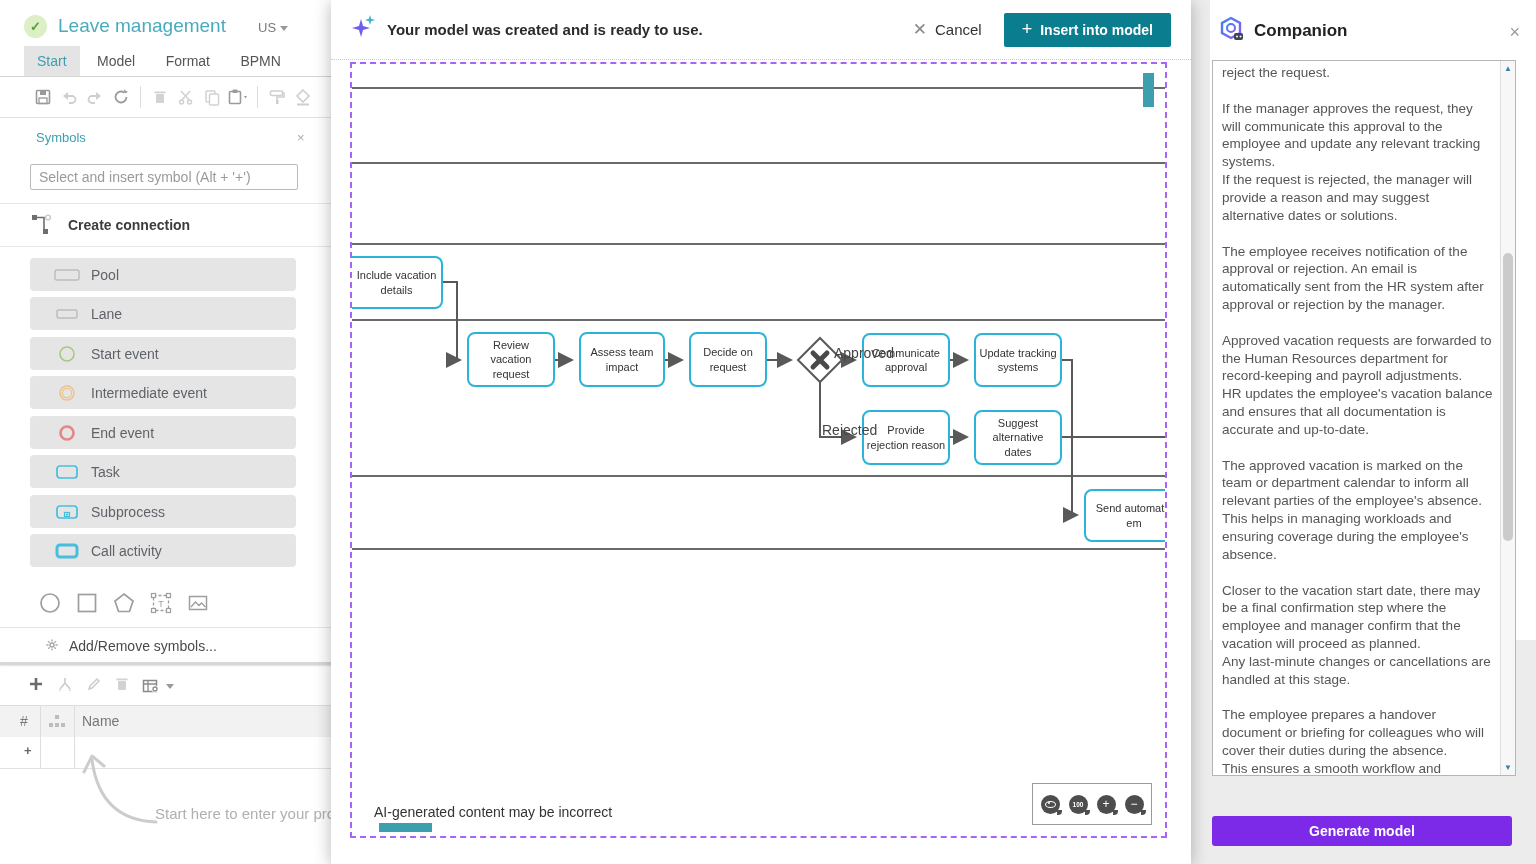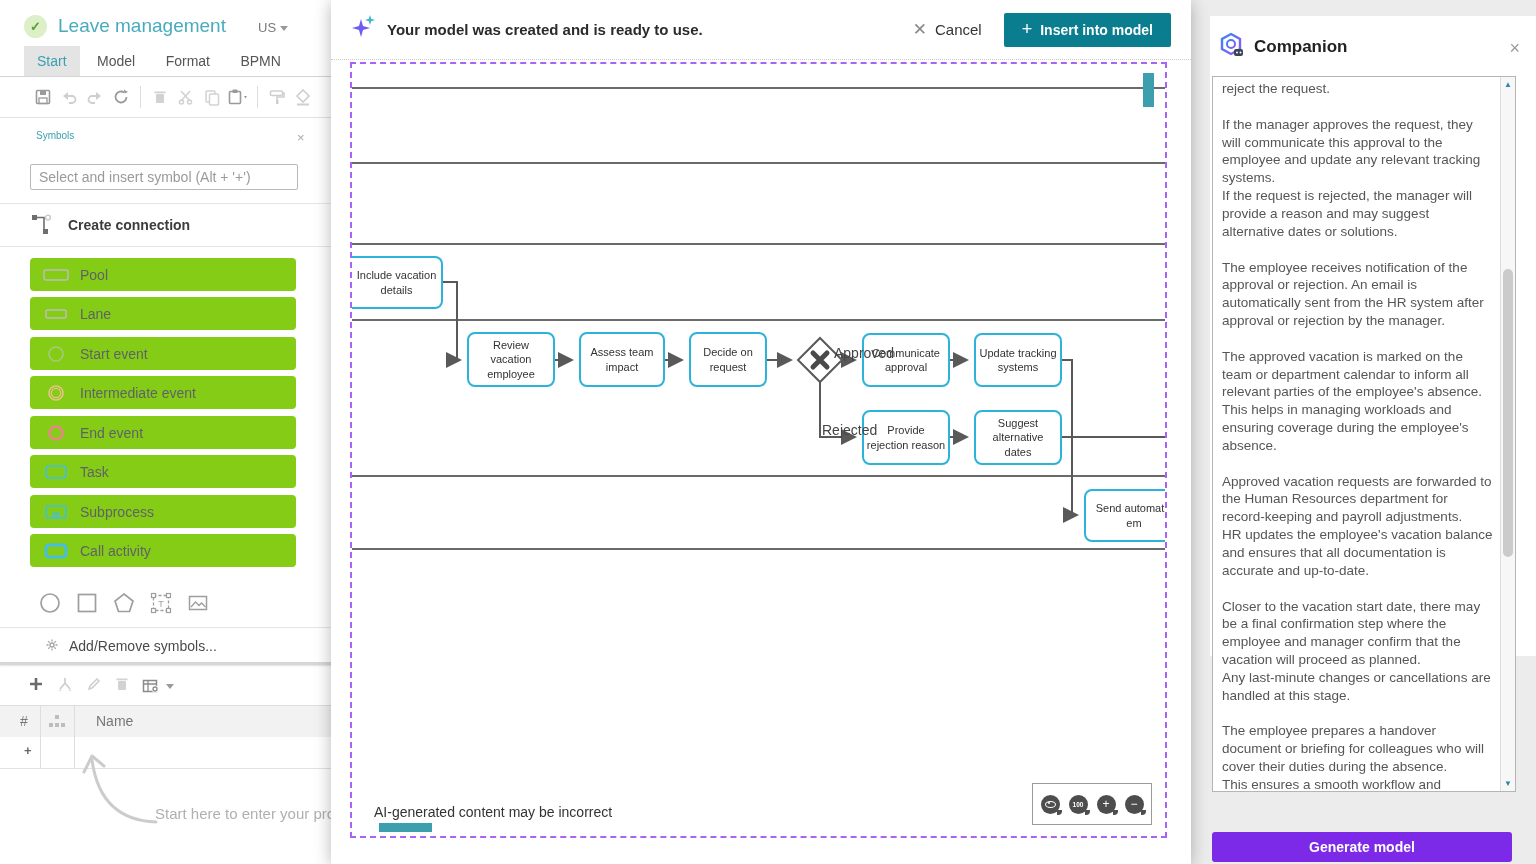--- a/index.html
+++ b/index.html
@@ -10,27 +10,27 @@
   .app-title{color:#49abbd;font-size:19px;}
   .lang{color:#7a7a7a;font-size:13px;}
   .caret{display:inline-block;width:0;height:0;border-left:4px solid transparent;border-right:4px solid transparent;border-top:5px solid #9a9a9a;vertical-align:middle;margin-left:4px;}
   .tab{display:inline-block;padding:7px 13px;font-size:14px;color:#555;cursor:pointer;}
   .tab.active{background:#e4e4e4;color:#3aa0b0;}
   .tabbar{position:absolute;left:24px;top:46px;right:0;height:30px;}
   .tabline{position:absolute;left:0;top:76px;width:332px;height:1px;background:#d4d4d4;}
   .tbar{position:absolute;left:0;top:77px;width:332px;height:41px;display:flex;align-items:center;padding-left:30px;box-sizing:border-box;border-bottom:1px solid #e2e2e2;}
   .tico{width:26px;height:22px;display:flex;align-items:center;justify-content:center;}
   .tsep{width:1px;height:22px;background:#ddd;margin:0 6px;}
-  .sym-title{color:#3aa0b0;font-size:10px;}
+  .sym-title{color:#3aa0b0;font-size:13px;}
   .xclose{color:#aaa;font-size:13px;}
   .search{position:absolute;left:30px;top:164px;width:268px;height:26px;border:1px solid #b9b9b9;border-radius:2px;font-size:14px;color:#444;padding:0 8px;box-sizing:border-box;font-family:"Liberation Sans",sans-serif;background:#fff;}
   .search::placeholder{color:#9a9a9a;}
   .cc-row{position:absolute;left:0;top:203px;width:332px;height:42px;border-top:1px solid #e6e6e6;border-bottom:1px solid #e6e6e6;display:flex;align-items:center;}
   .cc-label{font-weight:bold;color:#3c3c3c;font-size:14px;}
-  .sym-row{position:absolute;left:30px;width:266px;height:33px;background:#84cc16;border-radius:4px;display:flex;align-items:center;box-sizing:border-box;padding-left:10px;}
+  .sym-row{position:absolute;left:30px;width:266px;height:33px;background:#e5e5e5;border-radius:4px;display:flex;align-items:center;box-sizing:border-box;padding-left:21px;}
   .sym-ic{width:32px;display:flex;justify-content:center;}
   .sym-label{color:#5f6368;font-size:14px;margin-left:8px;}
   .shape-row{position:absolute;left:38px;top:590px;width:260px;height:30px;display:flex;gap:13px;align-items:center;}
   .addrem{position:absolute;left:45px;top:634px;height:24px;display:flex;align-items:center;gap:10px;color:#4a4a4a;font-size:14px;}
   .hdiv{position:absolute;left:0;width:332px;background:#e5e5e5;height:1px;}
   .strongdiv{position:absolute;left:0;top:662px;width:332px;height:3px;background:#d7d7d7;box-shadow:0 1px 2px rgba(0,0,0,.12);}
   .dict-toolbar{position:absolute;left:28px;top:672px;height:28px;display:flex;align-items:center;gap:12px;}
   .dict-head{position:absolute;left:0;top:705px;width:332px;height:31px;background:#f2f2f2;border-top:1px solid #ddd;border-bottom:1px solid #ddd;color:#777;font-size:14px;}
   .dict-col-sep{position:absolute;top:0;width:1px;height:31px;background:#ddd;}
   .dict-row{position:absolute;left:0;top:737px;width:332px;height:31px;background:#fff;border-bottom:1px solid #e2e2e2;}
@@ -49,21 +49,21 @@
   .thumb{position:absolute;background:#3d9fae;}
   .ai-note{position:absolute;left:22px;top:740px;font-size:14px;color:#333;}
   .zoombox{position:absolute;left:680px;top:719px;width:118px;height:40px;background:#fff;border:1px solid #9a9a9a;display:flex;align-items:center;justify-content:center;gap:9px;}
   .zc{width:19px;height:19px;border-radius:50%;background:#4d4d4d;color:#fff;display:flex;align-items:center;justify-content:center;position:relative;cursor:pointer;}
   .zc:after{content:"";position:absolute;right:-2px;bottom:-1px;width:5px;height:5px;background:#4d4d4d;border-radius:0 0 4px 0;}
   .zc .sym{font-size:12px;line-height:1;}
   .zc .num{font-size:6.5px;font-weight:bold;}
   .eye{width:9px;height:5px;border:1.3px solid #fff;border-radius:50%;position:relative;}
   .eye:after{content:"";position:absolute;left:2.6px;top:0.6px;width:2px;height:2px;background:#fff;border-radius:50%;}
   
-  .companion{position:absolute;left:1210px;top:0;width:326px;height:640px;background:#fff;margin-top:16px;}
+  .companion{position:absolute;left:1210px;top:0;width:326px;height:640px;background:#fff;}
   .comp-title{font-weight:bold;color:#222;font-size:17px;}
   .ta{position:absolute;left:2px;top:60px;width:304px;height:716px;border:1px solid #b5b5b5;background:#fff;box-sizing:border-box;overflow:hidden;}
   .ta-text{position:absolute;left:0;top:0;right:16px;padding:3px 6px 4px 9px;color:#565656;font-size:13.5px;line-height:1.32;}
   .ta-text p{margin:0 0 18px 0;white-space:pre-line;}
   .sb{position:absolute;right:0;top:0;width:15px;height:100%;background:#f7f7f7;border-left:1px solid #ddd;box-sizing:border-box;}
   .sb-arrow{position:absolute;left:0;width:14px;height:15px;display:flex;align-items:center;justify-content:center;font-size:8px;color:#2e86ab;cursor:pointer;}
   .sb-thumb{position:absolute;left:2px;top:192px;width:10px;height:288px;background:#cbcbcb;border-radius:5px;cursor:pointer;}
   .gen-btn{position:absolute;left:2px;top:816px;width:300px;height:30px;background:#7d2ae8;border:none;border-radius:3px;color:#fff;font-weight:bold;font-size:14px;cursor:pointer;font-family:"Liberation Sans",sans-serif;}
 </style>
 </head>
@@ -302,21 +302,21 @@
     </div>
 
     <div class="dict-head">
       <span class="a" style="left:20px;top:7px;">#</span>
       <span class="a" style="left:48px;top:8px;"><svg width="18" height="15">
             <rect x="7" y="1" width="4" height="4" fill="#bdbdbd"></rect>
             <rect x="1" y="9" width="4" height="4" fill="#bdbdbd"></rect>
             <rect x="7" y="9" width="4" height="4" fill="#bdbdbd"></rect>
             <rect x="13" y="9" width="4" height="4" fill="#bdbdbd"></rect>
           </svg></span>
-      <span class="a" style="left:82px;top:7px;color:#777;margin-left:14px;">Name</span>
+      <span class="a" style="left:82px;top:7px;color:#777;">Name</span>
       <span class="dict-col-sep" style="left:40px;"></span>
       <span class="dict-col-sep" style="left:74px;"></span>
     </div>
     <div class="dict-row">
       <span class="a" style="left:24px;top:6px;color:#666;font-size:13px;font-weight:bold;">+</span>
       <span class="dict-col-sep" style="left:40px;height:31px;"></span>
       <span class="dict-col-sep" style="left:74px;height:31px;"></span>
     </div>
 
     <span class="a" style="left:82px;top:742px;"><svg width="80" height="88">
@@ -373,21 +373,21 @@
           <path d="M710 373 H817"></path>
         </g>
 
         <g>
           <polygon points="468,274 490,296 468,318 446,296" fill="#fff" stroke="#595959" stroke-width="2"></polygon>
           <path d="M461 289 L475 303 M475 289 L461 303" stroke="#4a4a4a" stroke-width="5" stroke-linecap="round"></path>
         </g>
       </svg>
 
       <div class="task" style="left:0px;top:192px;width:91px;height:53px;border-left:none;border-radius:0 8px 8px 0;">Include vacation details</div>
-      <div class="task" style="left:115px;top:268px;width:88px;height:55px;">Review vacation employee</div>
+      <div class="task" style="left:115px;top:268px;width:88px;height:55px;">Review vacation request</div>
       <div class="task" style="left:227px;top:268px;width:86px;height:55px;">Assess team impact</div>
       <div class="task" style="left:337px;top:268px;width:78px;height:55px;">Decide on request</div>
       <div class="task" style="left:510px;top:269px;width:88px;height:54px;">Communicate approval</div>
       <div class="task" style="left:622px;top:269px;width:88px;height:54px;">Update tracking systems</div>
       <div class="task" style="left:510px;top:346px;width:88px;height:55px;">Provide rejection reason</div>
       <div class="task" style="left:622px;top:346px;width:88px;height:55px;">Suggest alternative dates</div>
       <div class="task" style="left:732px;top:425px;width:100px;height:53px;">Send automatic em</div>
 
       <span class="edge-label" style="left:482px;top:281px;">Approved</span>
       <span class="edge-label" style="left:470px;top:358px;">Rejected</span>
@@ -432,24 +432,24 @@
     </span>
     <span class="a comp-title" style="left:44px;top:21px;">Companion</span>
     <span class="a" style="right:16px;top:22px;color:#9a9a9a;font-size:18px;">×</span>
 
     <div class="ta">
       <div class="ta-text">
         <p>reject the request.</p>
         <p>If the manager approves the request, they will communicate this approval to the employee and update any relevant tracking systems.
 If the request is rejected, the manager will provide a reason and may suggest alternative dates or solutions.</p>
         <p>The employee receives notification of the approval or rejection. An email is automatically sent from the HR system after approval or rejection by the manager.</p>
+        <p>Approved vacation requests are forwarded to the Human Resources department for record-keeping and payroll adjustments.
+HR updates the employee's vacation balance and ensures that all documentation is accurate and up-to-date.</p>
         <p>The approved vacation is marked on the team or department calendar to inform all relevant parties of the employee's absence.
 This helps in managing workloads and ensuring coverage during the employee's absence.</p>
-        <p>Approved vacation requests are forwarded to the Human Resources department for record-keeping and payroll adjustments.
-HR updates the employee's vacation balance and ensures that all documentation is accurate and up-to-date.</p>
         <p>Closer to the vacation start date, there may be a final confirmation step where the employee and manager confirm that the vacation will proceed as planned.
 Any last-minute changes or cancellations are handled at this stage.</p>
         <p>The employee prepares a handover document or briefing for colleagues who will cover their duties during the absence.
 This ensures a smooth workflow and addresses any urgent tasks that might arise update they are away.</p>
       </div>
       <div class="sb">
         <span class="sb-arrow" style="top:0;">▲</span>
         <span class="sb-thumb"></span>
         <span class="sb-arrow" style="bottom:0;">▼</span>
       </div>

